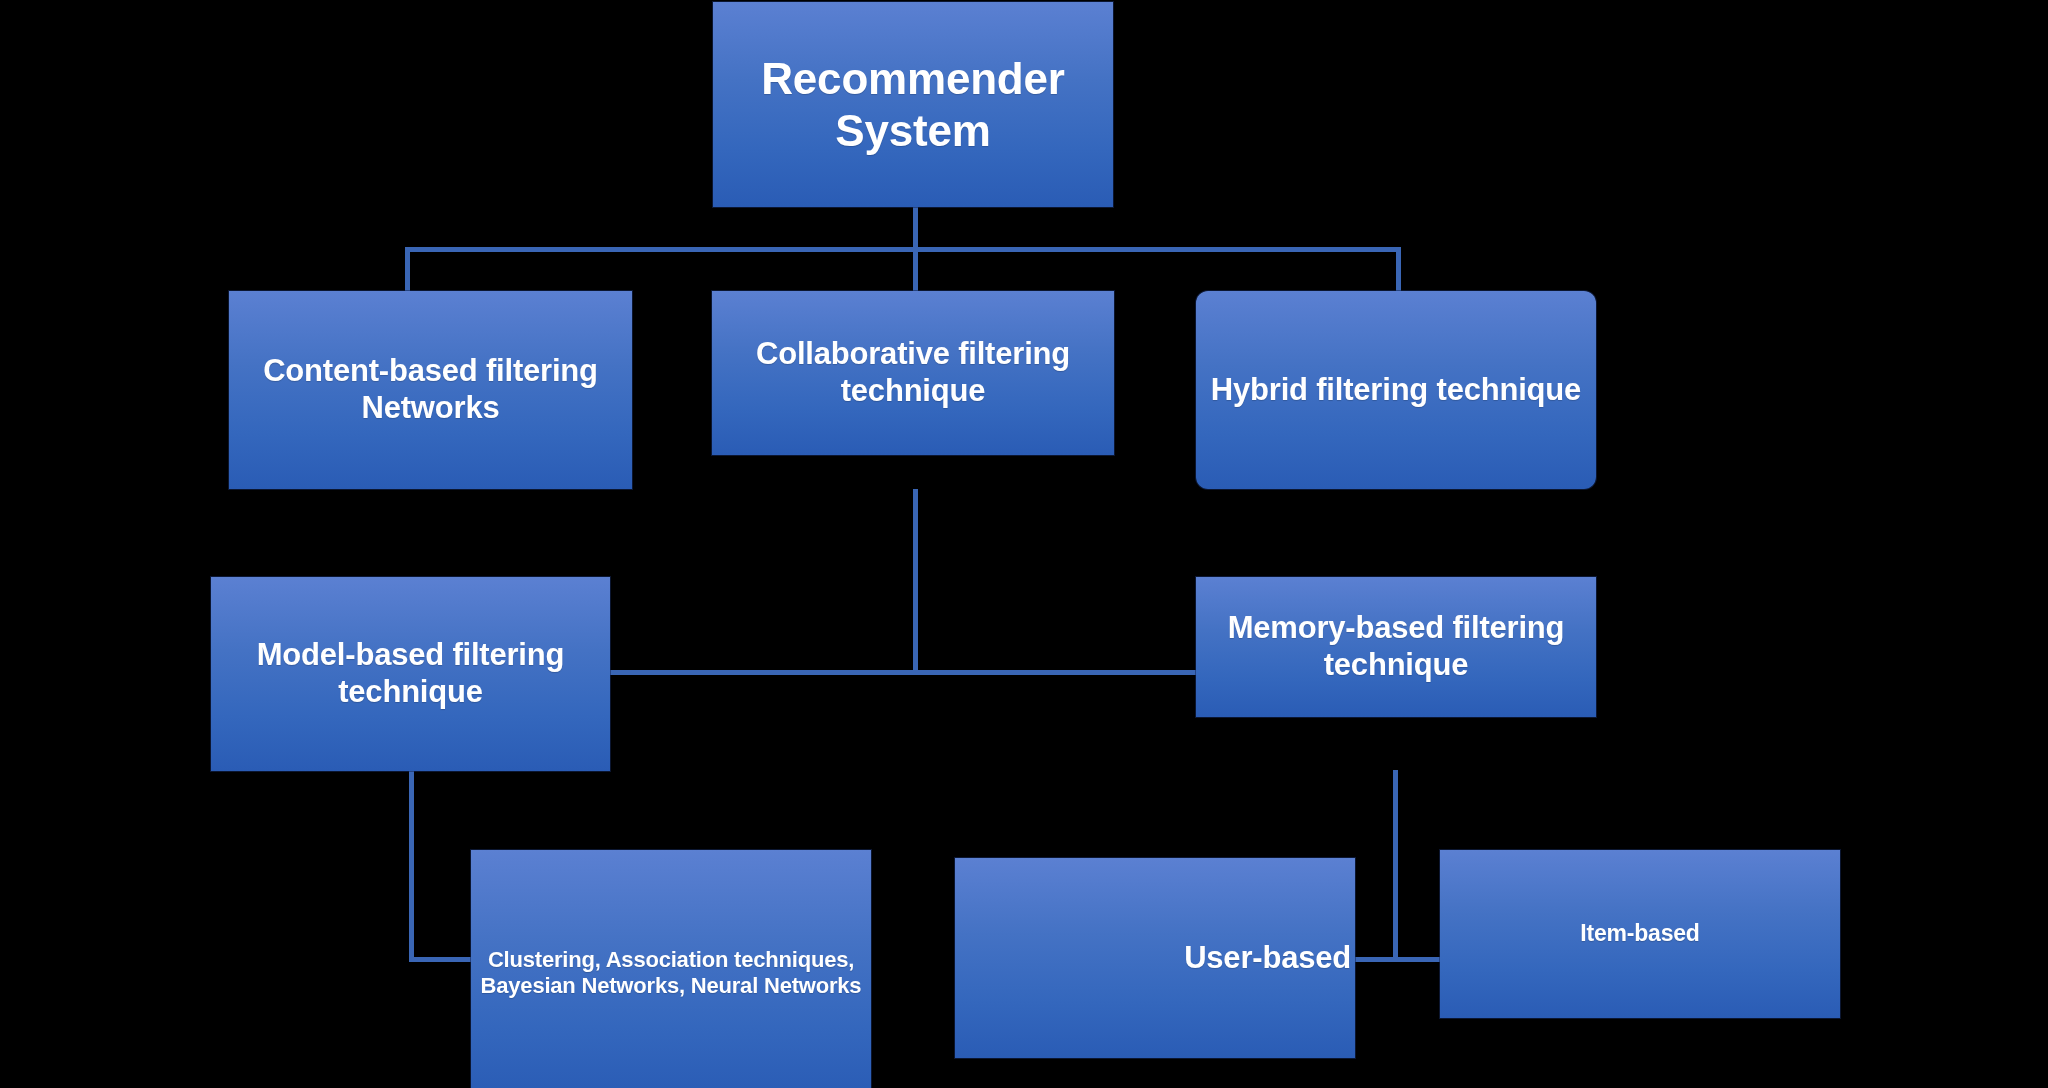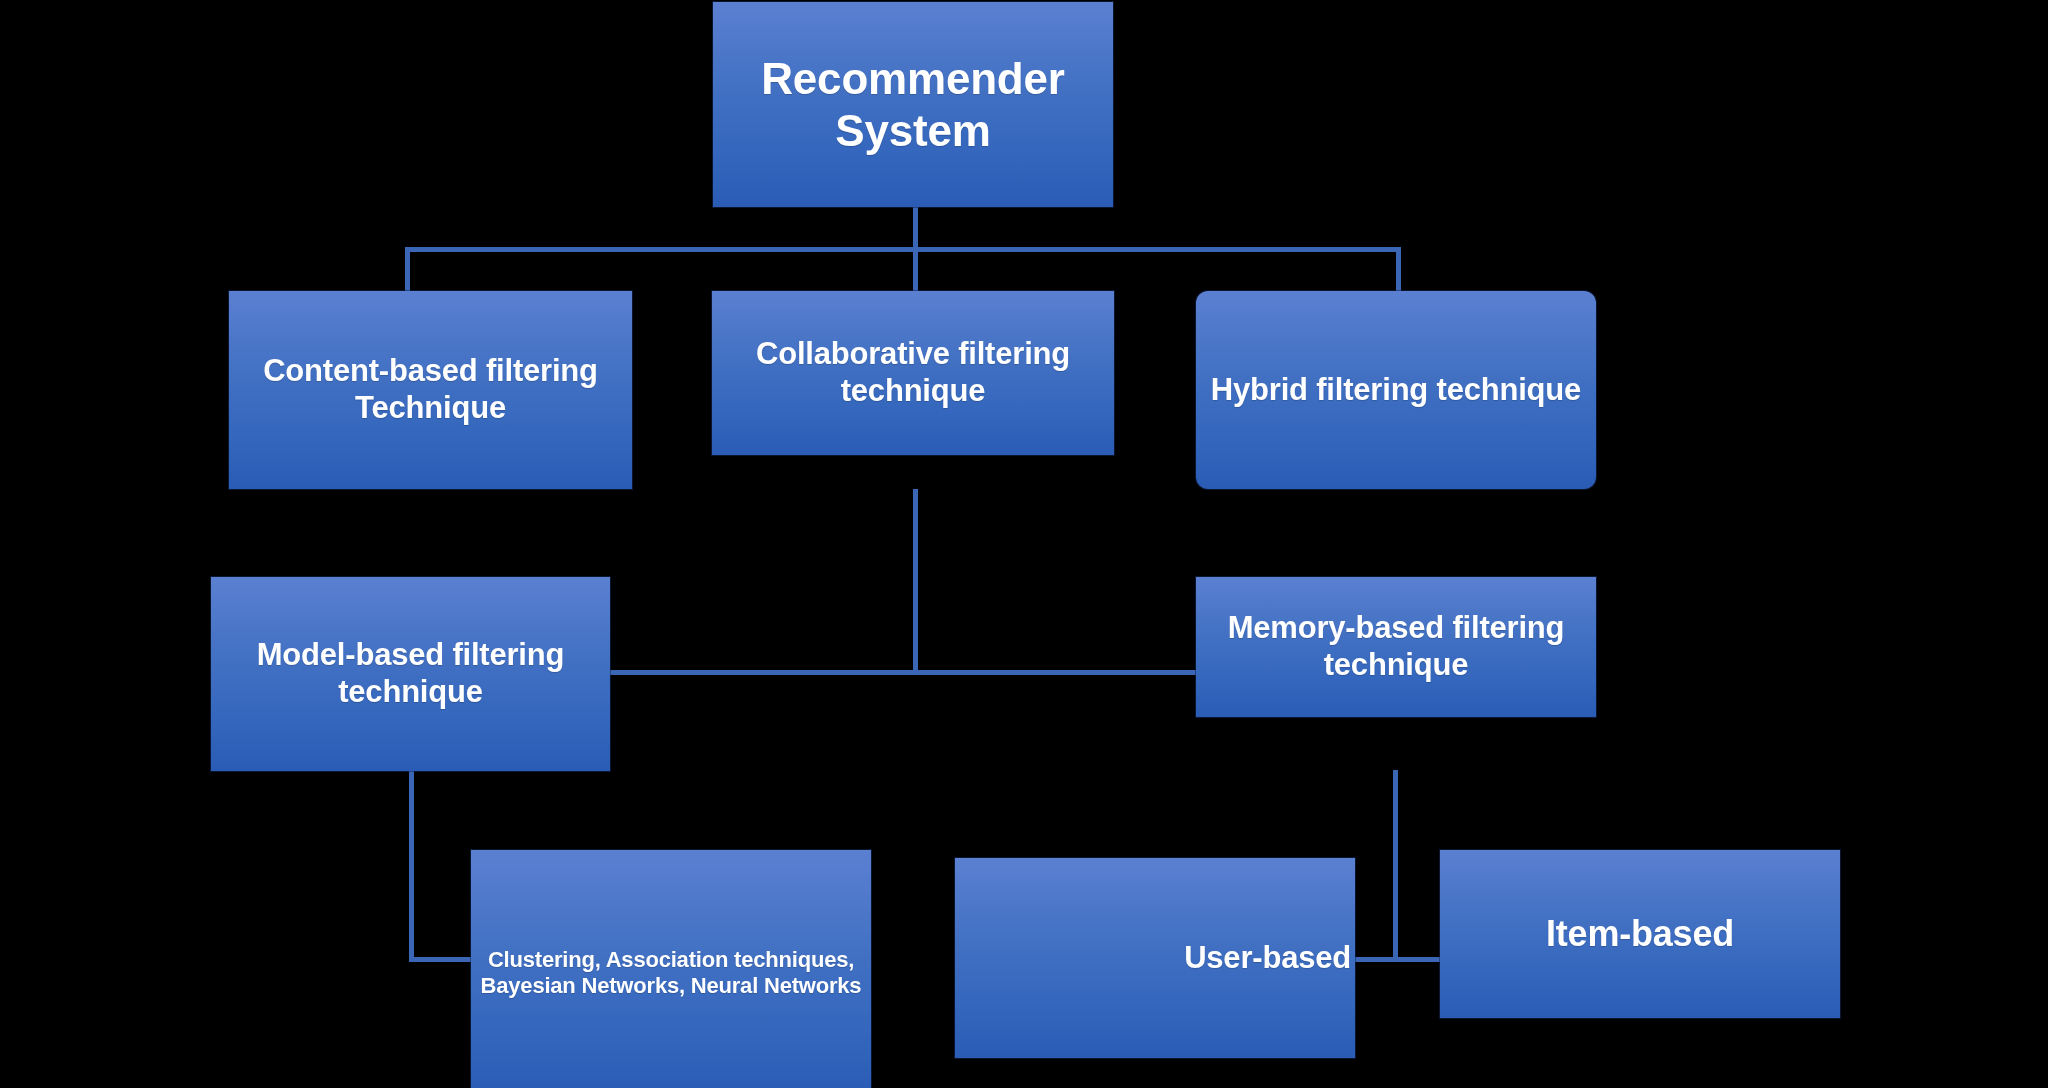--- a/index.html
+++ b/index.html
@@ -71,21 +71,21 @@
 
   <div class="connector conn-v" style="left:1393px; top:770px; height:192px;"></div>
 
   <div class="connector conn-h" style="left:1355px; top:957px; width:85px;"></div>
 
   <div class="node" style="left:713px; top:2px; width:400px; height:205px; font-size:44px;">
     <span>Recommender System</span>
   </div>
 
   <div class="node" style="left:229px; top:291px; width:403px; height:198px; font-size:31px;">
-    <span>Content-based filtering Technique</span>
+    <span>Content-based filtering Networks</span>
   </div>
 
   <div class="node" style="left:712px; top:291px; width:402px; height:164px; font-size:31px;">
     <span>Collaborative filtering technique</span>
   </div>
 
   <div class="node" style="left:1196px; top:291px; width:400px; height:198px; font-size:31px;border-radius:12px;">
     <span>Hybrid filtering technique</span>
   </div>
 
@@ -98,17 +98,17 @@
   </div>
 
   <div class="node" style="left:471px; top:850px; width:400px; height:246px; font-size:22px;">
     <span>Clustering, Association techniques, Bayesian Networks, Neural Networks</span>
   </div>
 
   <div class="node" style="left:955px; top:858px; width:400px; height:200px; font-size:31px;text-align:right;">
     <span>User-based</span>
   </div>
 
-  <div class="node" style="left:1440px; top:850px; width:400px; height:168px; font-size:36px;">
+  <div class="node" style="left:1440px; top:850px; width:400px; height:168px; font-size:23px;">
     <span>Item-based</span>
   </div>
 
 </div>
 
 </body></html>

